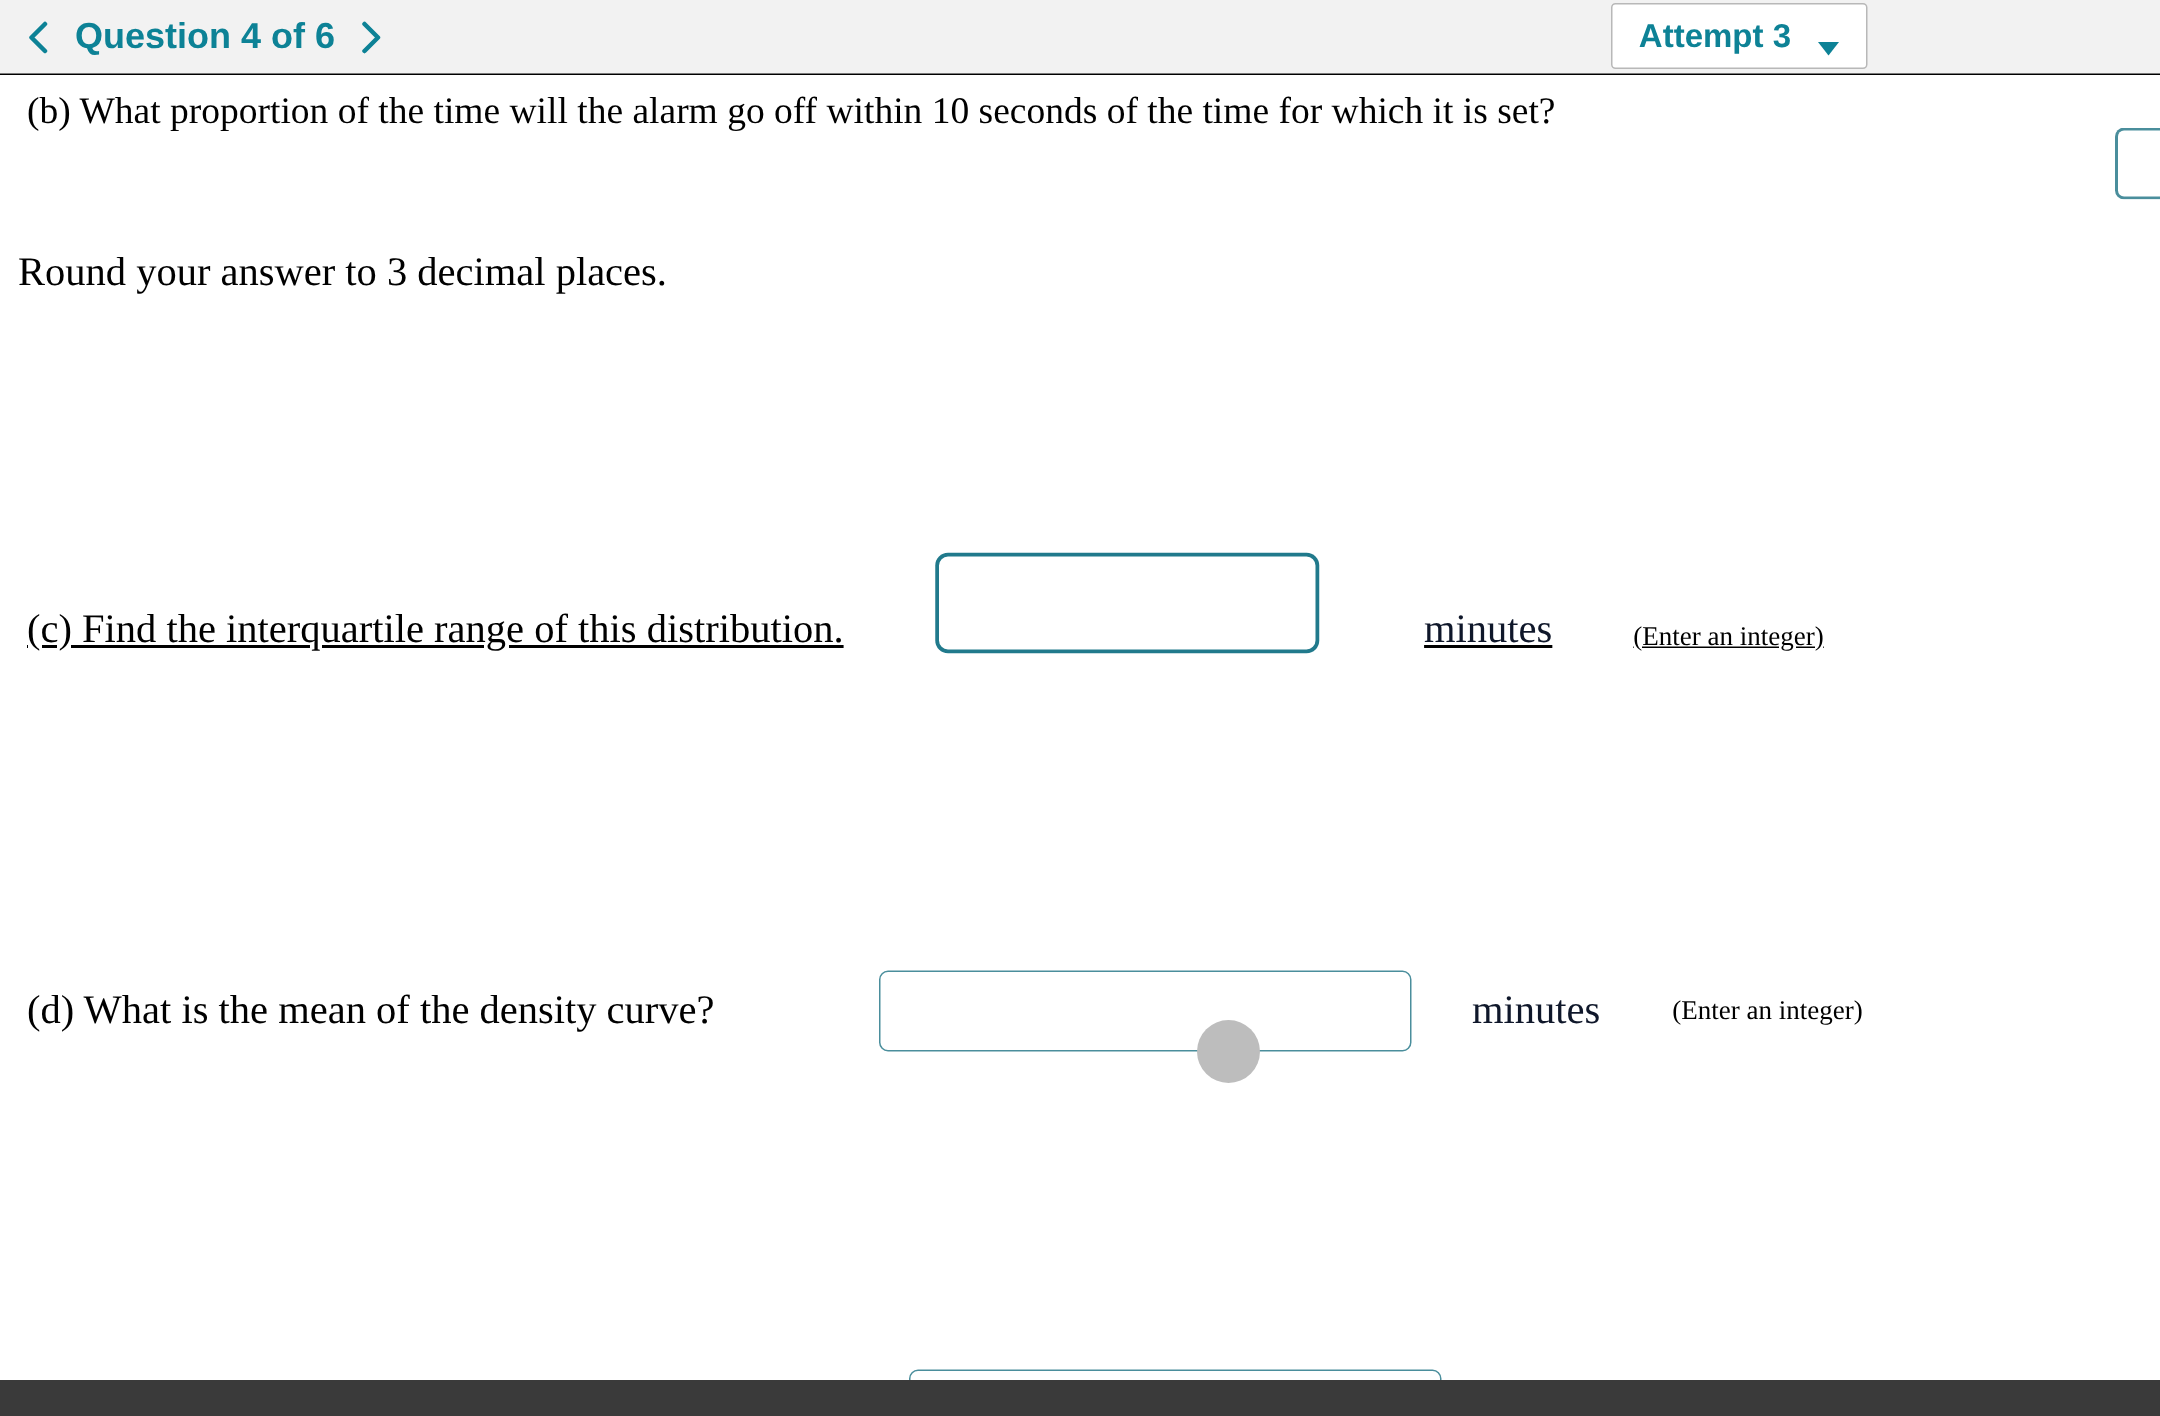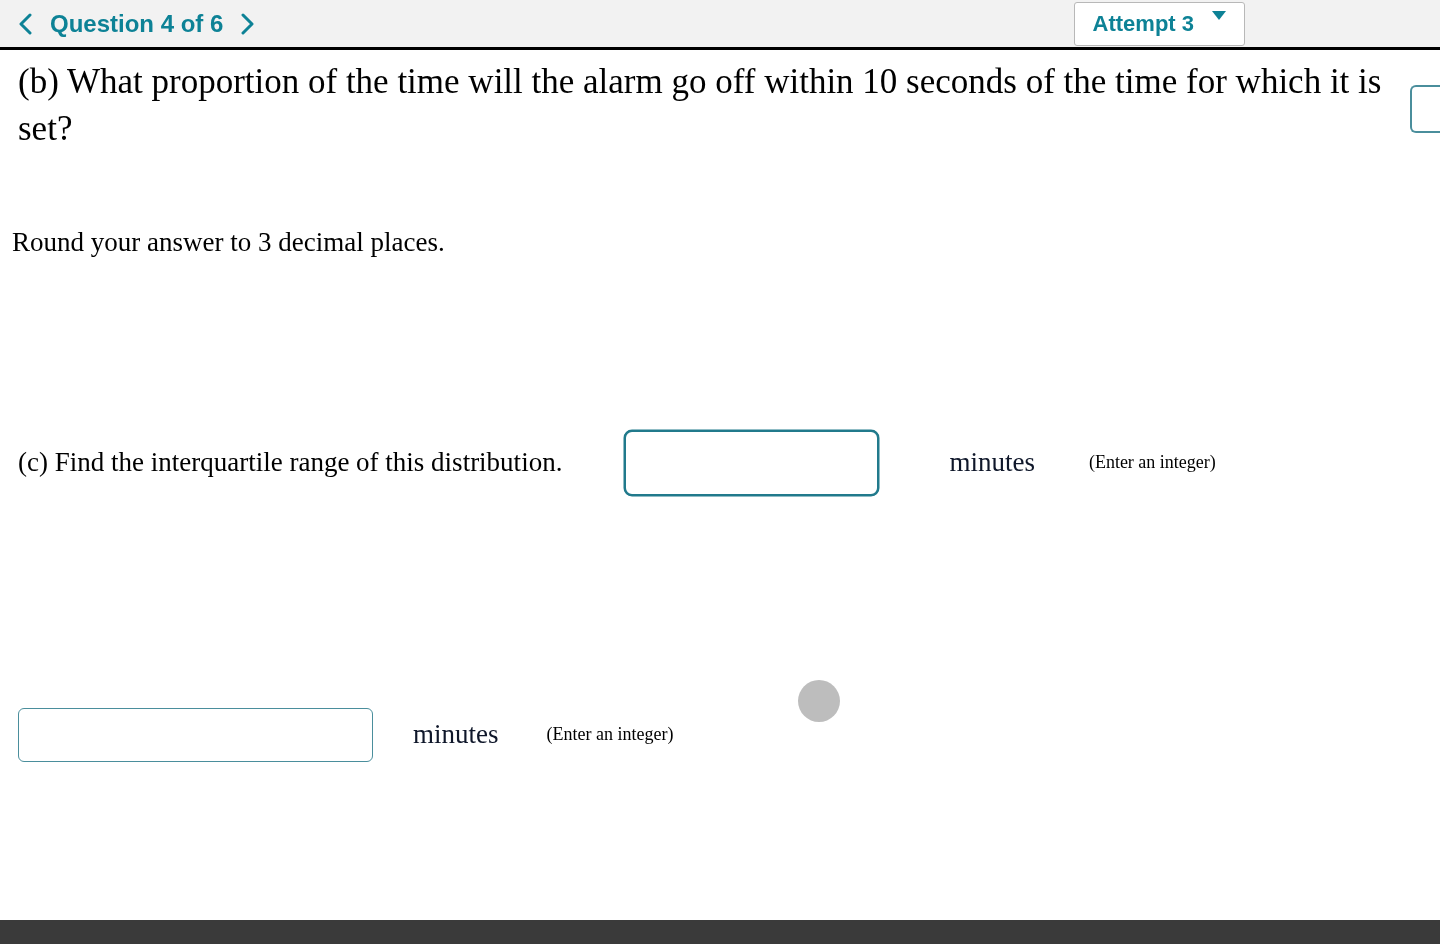--- a/index.html
+++ b/index.html
@@ -10,21 +10,21 @@
     body {
       font-family: Georgia, 'Times New Roman', serif;
       background: #ffffff;
       width: 1440px;
       height: 944px;
       overflow: hidden;
       position: relative;
     }
     .header-bar {
       background: #f2f2f2;
-      border-bottom: 3px solid #000000;
+      border-bottom: 1px solid #000000;
       height: 50px;
       display: flex;
       align-items: center;
       padding: 0 8px;
       width: 100%;
       position: relative;
     }
     .nav-chevron {
       color: #0d8296;
       font-weight: bold;
@@ -44,42 +44,42 @@
     }
     .attempt-box {
       position: absolute;
       right: 195px;
       top: 2px;
       background: #ffffff;
       border: 1px solid #b8b8b8;
       border-radius: 3px;
       padding: 8px 18px;
       display: flex;
-      align-items: flex-start;
+      align-items: flex-end;
       gap: 18px;
       font-family: 'Segoe UI', Arial, sans-serif;
       cursor: pointer;
     }
     .attempt-text {
       color: #0d8296;
       font-weight: bold;
       font-size: 22px;
     }
     .dropdown-triangle {
       width: 0;
       height: 0;
       border-left: 7px solid transparent;
       border-right: 7px solid transparent;
       border-top: 9px solid #0d8296;
     }
     .content {
       padding: 0 12px 0 18px;
     }
     .question-b {
-      font-size: 35px;
+      font-size: 25px;
       color: #000;
       margin-top: 8px;
       line-height: 1.35;
     }
     .round-note {
       font-size: 27px;
       color: #000;
       margin-top: 74px;
       margin-left: -6px;
     }
@@ -98,22 +98,23 @@
       border-radius: 6px;
       width: 355px;
       height: 54px;
       font-size: 22px;
       padding: 6px 10px;
       outline: none;
     }
     .row-c {
       margin-top: 172px;
       display: flex;
-      align-items: center;
+      align-items: flex-end;
       gap: 6px;
+      text-decoration: underline;
     }
     .row-c .part-text {
       font-size: 27px;
       color: #000;
       flex: 0 0 auto;
       margin-right: 56px;
     }
     .unit-label {
       font-size: 27px;
       color: #0f172a;
@@ -211,20 +212,21 @@
   <div class="round-note">Round your answer to 3 decimal places.</div>
 
   <div class="row-c">
     <span class="part-text">(c) Find the interquartile range of this distribution.</span>
     <input type="text" class="input-blue-strong" value="" style="">
     <span class="unit-label c-unit-wrap">minutes</span>
     <span class="hint-label c-hint-wrap">(Enter an integer)</span>
   </div>
 
   <div class="row-d">
+    <span class="part-text">(d) What is the mean of the density curve?</span>
     <input type="text" class="input-blue-thin" value="" style="">
     <span class="unit-label d-unit-wrap">minutes</span>
     <span class="hint-label d-hint-wrap">(Enter an integer)</span>
   </div>
 
   <div class="row-e">
     <span class="part-text">(e) What is the median of the density curve?</span>
     <input type="text" class="input-blue-thin" value="" style="">
     <span class="unit-label d-unit-wrap">minutes</span>
     <span class="hint-label d-hint-wrap">(Enter an integer)</span>

